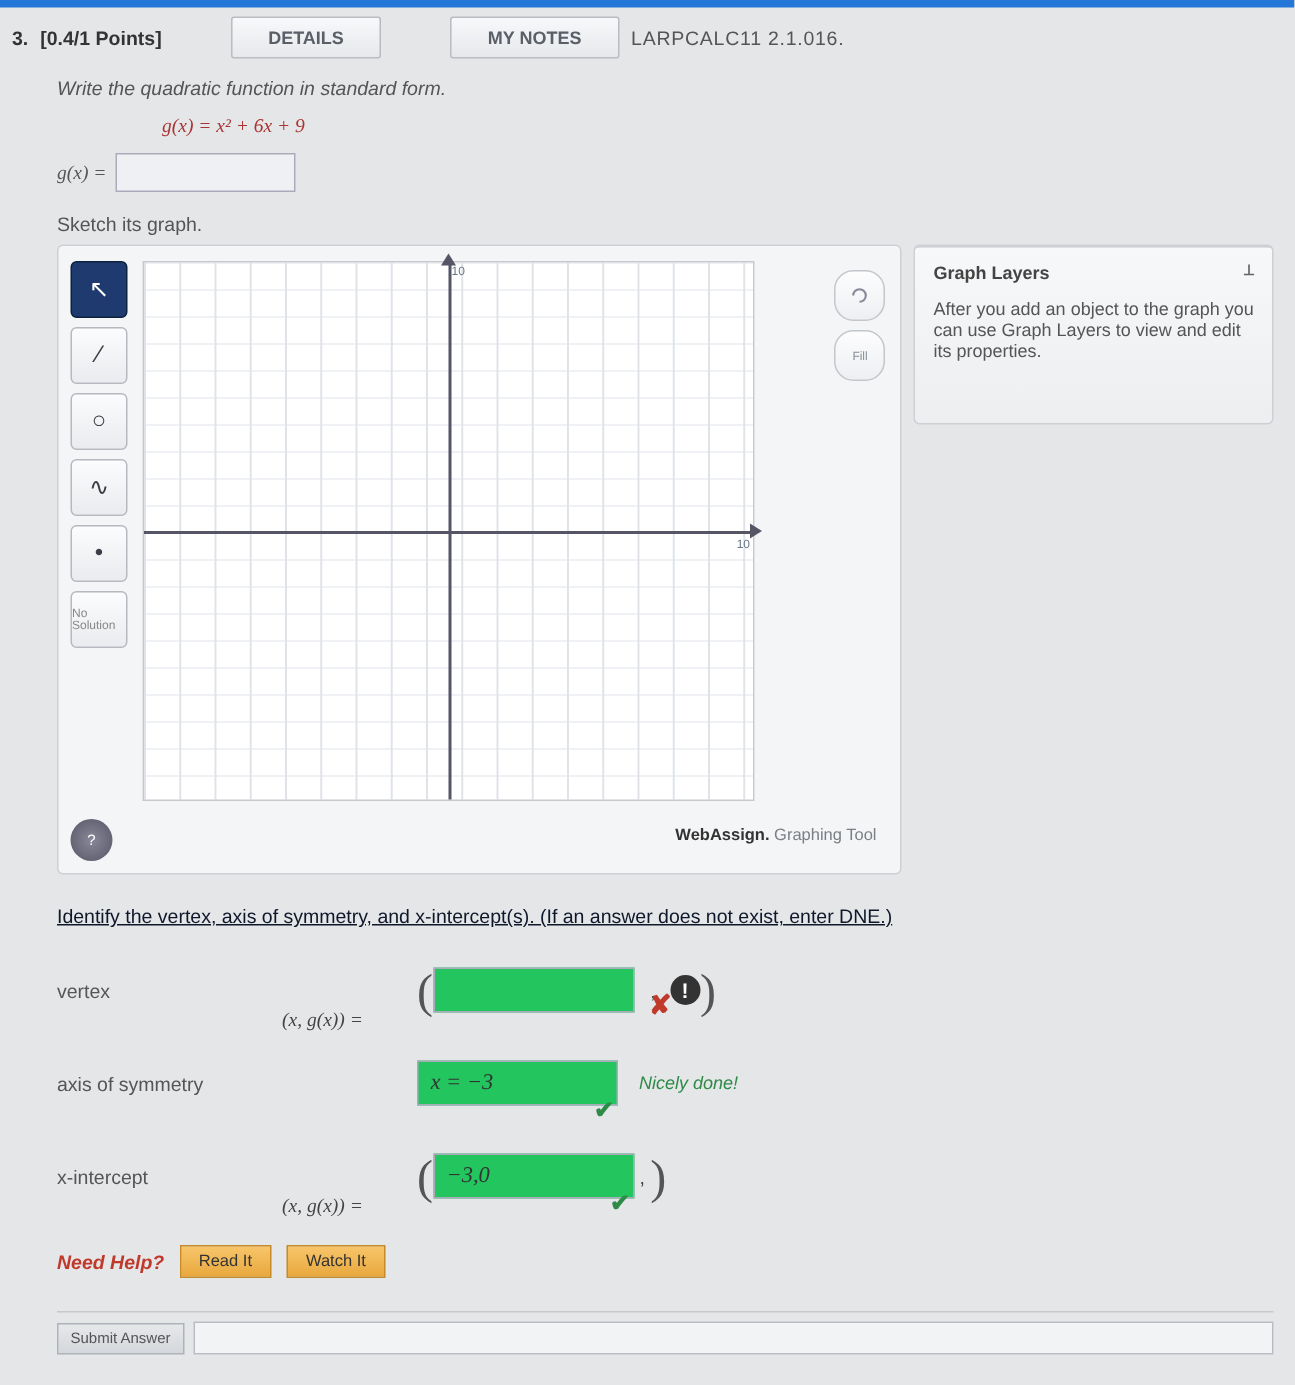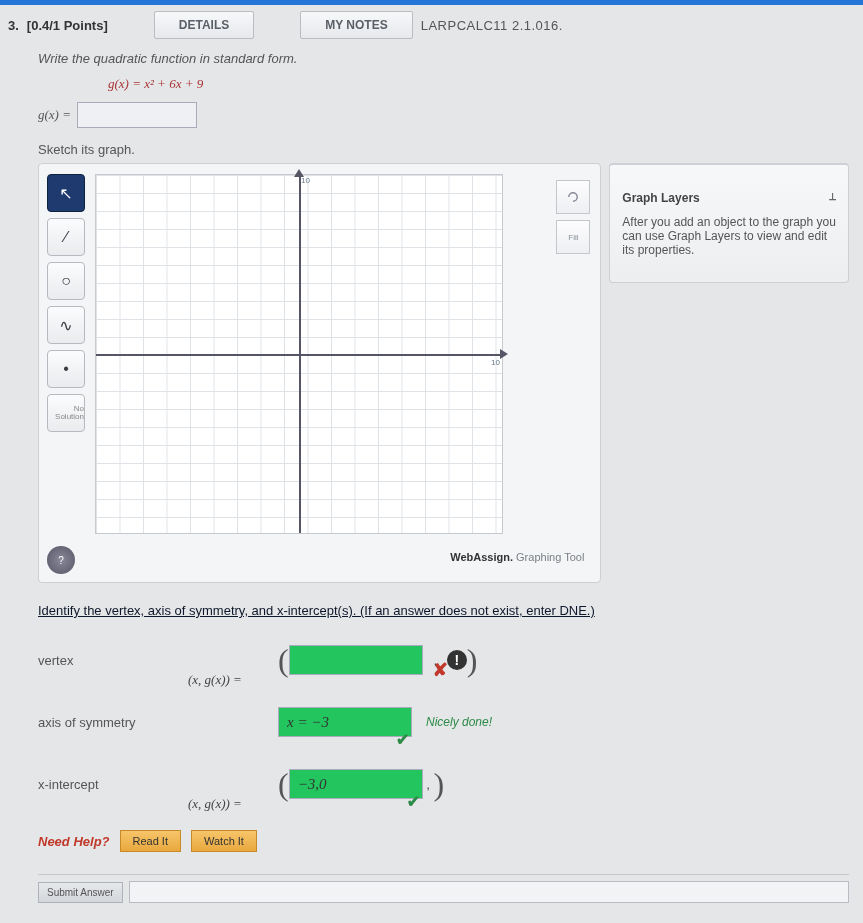--- a/index.html
+++ b/index.html
@@ -61,21 +61,21 @@
   .tool {
     width:38px; height:38px;
     border:1px solid #b6bac0;
     background:linear-gradient(#fbfcfd,#e9ebee);
     border-radius:4px;
     display:flex; align-items:center; justify-content:center;
     cursor:pointer;
     font-size:16px; color:#3a3e45;
   }
   .tool.selected { background:#1e3a6e; color:#fff; border-color:#0d223f; }
-  .tool.ns { font-size:8px; color:#888; line-height:1;text-align:right; }
+  .tool.ns { font-size:8px; color:#888; line-height:1; }
   .grid {
     position:absolute; left:56px; top:10px; width:408px; height:360px;
     background:#fff;
     border:1px solid #c6c9ce;
     background-image:
       linear-gradient(#dfe3e8 1px, transparent 1px),
       linear-gradient(90deg,#dfe3e8 1px, transparent 1px);
     background-size: 23.5px 18px;
   }
   .axis-x { position:absolute; left:0; top:50%; width:100%; height:0; border-top:2px solid #556; }
@@ -86,21 +86,21 @@
     border-top:5px solid transparent; border-bottom:5px solid transparent; border-left:8px solid #556;}
   .tick { position:absolute; font-size:8px; color:#678; }
   .side-tools {
     position:absolute; right:10px; top:16px;
     display:flex; flex-direction:column; gap:6px;
   }
   .sbtn {
     width:34px; height:34px;
     border:1px solid #c3c7cc;
     background:linear-gradient(#fdfdfe,#edeff2);
-    border-radius:0;
+    border-radius:13px;
     font-size:8px; color:#88909a;
     display:flex; align-items:center; justify-content:center;
     cursor:pointer;
   }
   .help-corner {
     position:absolute; left:8px; bottom:8px;
     width:28px;height:28px;
     border-radius:50%;
     background:radial-gradient(#889,#556);
     color:#fff; font-size:10px;
@@ -109,21 +109,21 @@
   .wa-label {
     position:absolute; right:16px; bottom:19px;
     font-size:11px; color:#7a7f86;
   }
   .wa-label b { color:#333; }
   .layers-panel {
     width:250px;
     background:linear-gradient(#f7f8f9,#eceef0);
     border:1px solid #cdd0d4;
     border-top:2px solid #cdd0d4;
-    padding:26px 12px;
+    padding:10px 12px;
     border-radius:4px;
     font-size:12px;
     color:#555;
     height:120px;
     position:relative;
   }
   .layers-hdr { font-weight:bold; color:#444; margin-bottom:10px; display:flex; justify-content:space-between;}
   .layers-hdr .pin { font-size:10px; color:#666; }
   .identify { margin-top:20px; color:#0f172a;text-decoration:underline; }
   .row { display:flex; align-items:center; margin:14px 0; }

